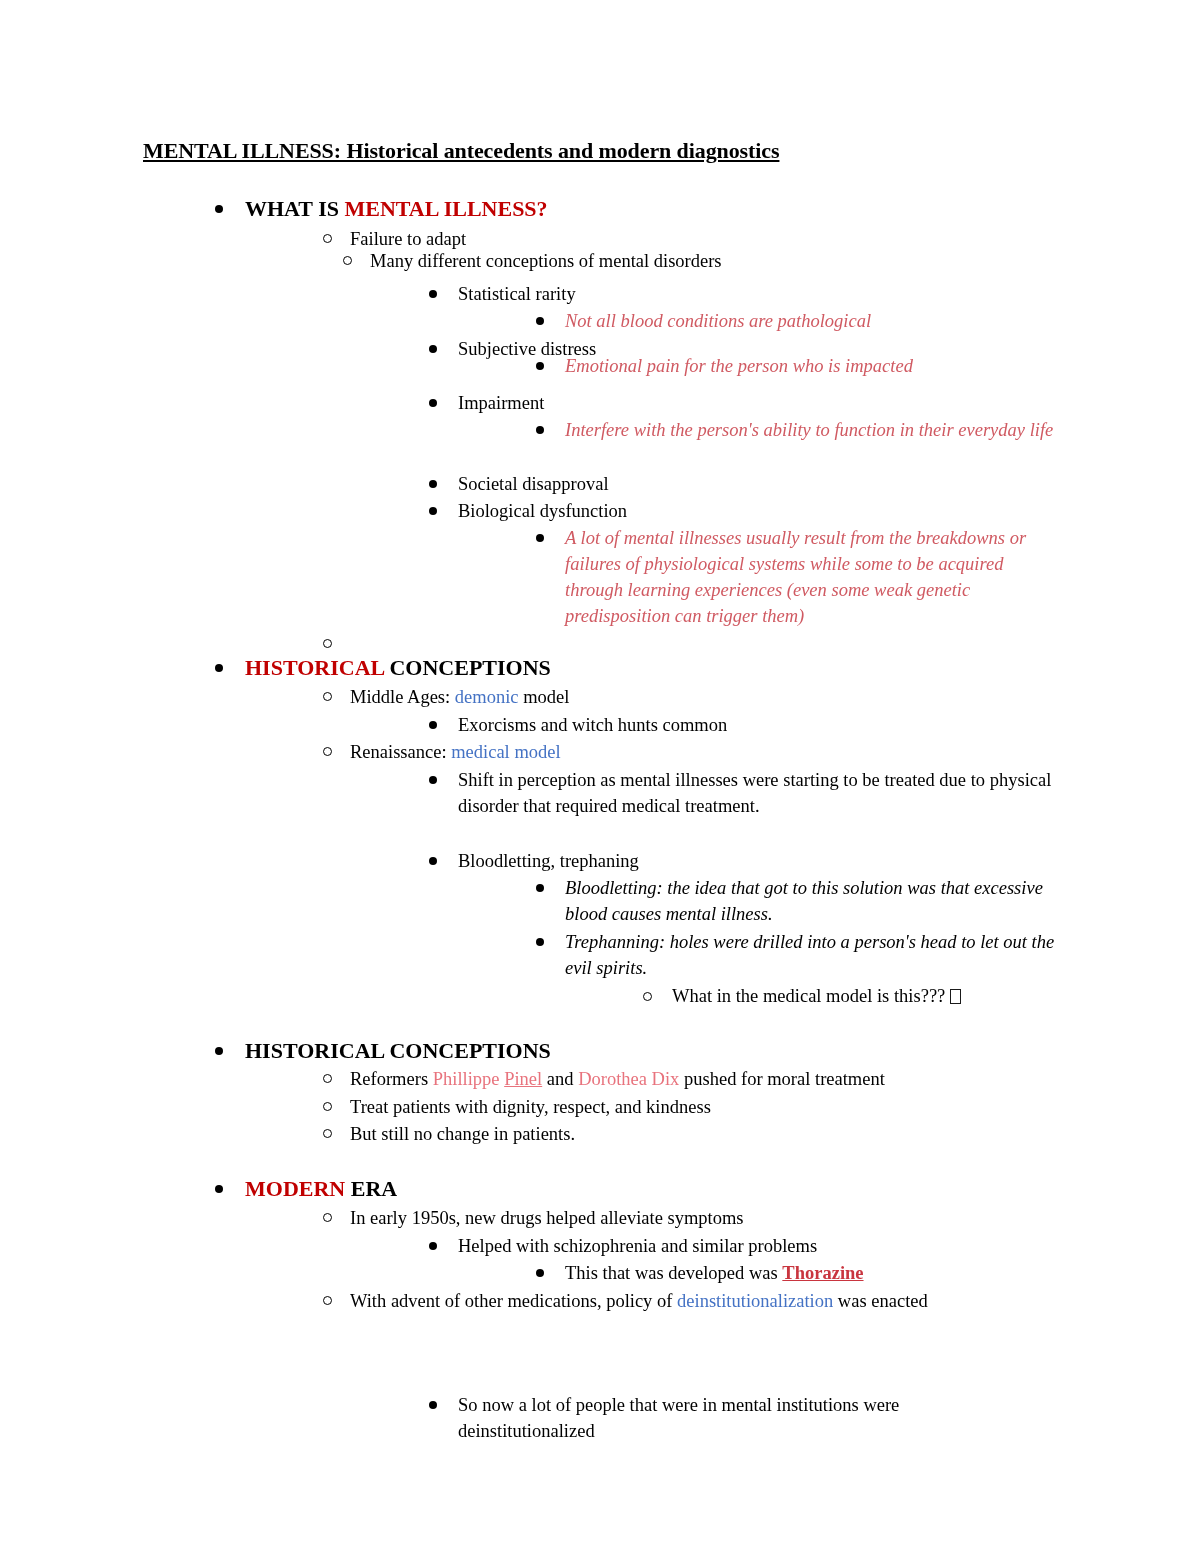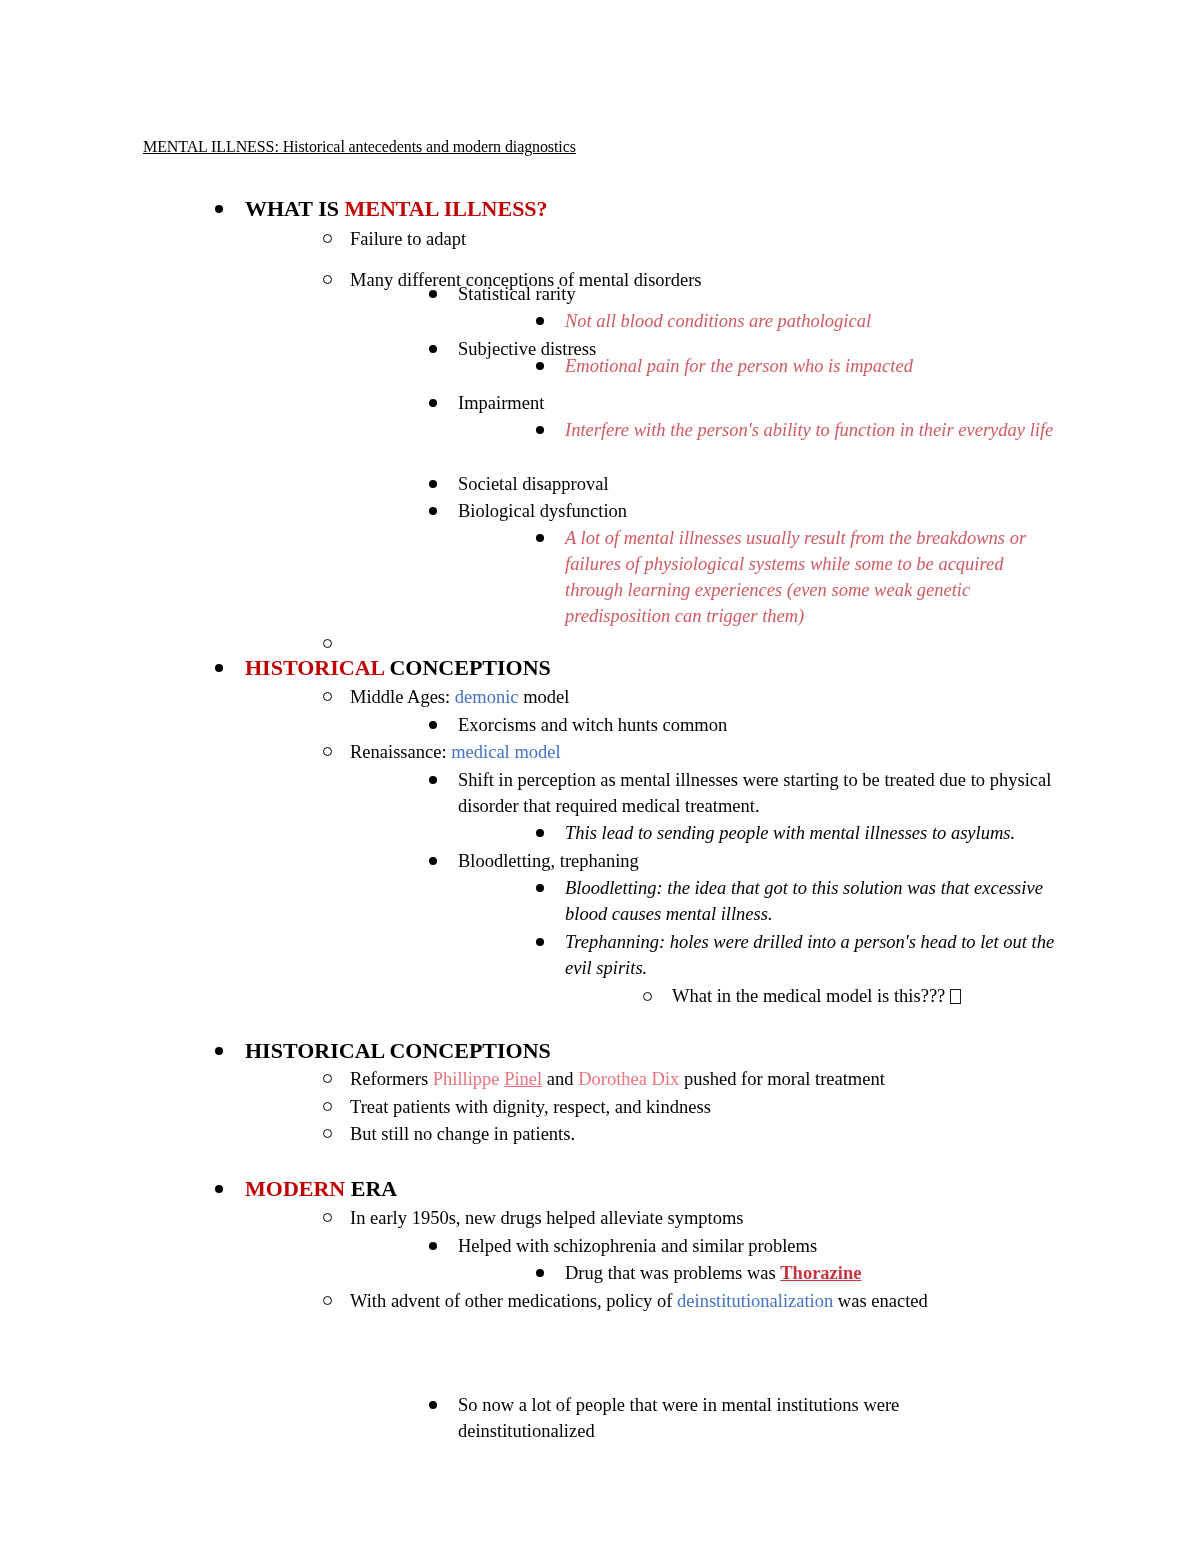--- a/index.html
+++ b/index.html
@@ -20,22 +20,22 @@
     left: 0; top: 0;
     width: 1200px;
     height: 1553px;
     background: #fff;
   }
   
   .doc-title {
     position: absolute;
     left: 143px;
     top: 138px;
-    font-size: 16px;
-    font-weight: normal;
+    font-size: 22px;
+    font-weight: bold;
     text-decoration: underline;
     letter-spacing: -0.1px;
     white-space: nowrap;
   }
   
   .line {
     position: absolute;
     font-size: 18.5px;
     line-height: 26px;
   }
@@ -103,21 +103,21 @@
   <div class="line lvl1" style="top:196px;">
     <span class="bullet b-disc"></span>
     <span class="txt hd"><span>WHAT IS </span><span class="red-dark">MENTAL ILLNESS?</span></span>
   </div>
 
   <div class="line lvl2" style="top:226px;">
     <span class="bullet b-circle"></span>
     <span class="txt">Failure to adapt</span>
   </div>
 
-  <div class="line lvl2" style="top:267px;">
+  <div class="line lvl2" style="top:248px;margin-left:20px;">
     <span class="bullet b-circle"></span>
     <span class="txt">Many different conceptions of mental disorders</span>
   </div>
 
   <div class="line lvl3" style="top:281px;">
     <span class="bullet b-disc"></span>
     <span class="txt">Statistical rarity</span>
   </div>
 
   <div class="line lvl4" style="top:308px;">
@@ -183,24 +183,20 @@
   <div class="line lvl2" style="top:739px;">
     <span class="bullet b-circle"></span>
     <span class="txt"><span>Renaissance: </span><span class="blue">medical model</span></span>
   </div>
 
   <div class="line lvl3" style="top:767px; width:615px;">
     <span class="bullet b-disc"></span>
     <span class="txt">Shift in perception as mental illnesses were starting to be treated due to physical disorder that required medical treatment.</span>
   </div>
 
-  <div class="line lvl4" style="top:820px; width:520px;">
-    <span class="bullet b-disc"></span>
-    <span class="txt ital">This lead to sending people with mental illnesses to asylums.</span>
-  </div>
 
   <div class="line lvl3" style="top:848px;">
     <span class="bullet b-disc"></span>
     <span class="txt">Bloodletting, trephaning</span>
   </div>
 
   <div class="line lvl4" style="top:875px; width:500px;">
     <span class="bullet b-disc"></span>
     <span class="txt ital">Bloodletting: the idea that got to this solution was that excessive blood causes mental illness.</span>
   </div>
@@ -245,21 +241,21 @@
     <span class="txt">In early 1950s, new drugs helped alleviate symptoms</span>
   </div>
 
   <div class="line lvl3" style="top:1233px;">
     <span class="bullet b-disc"></span>
     <span class="txt">Helped with schizophrenia and similar problems</span>
   </div>
 
   <div class="line lvl4" style="top:1260px;">
     <span class="bullet b-disc"></span>
-    <span class="txt"><span>Drug that was problems was </span><span class="thorazine">Thorazine</span></span>
+    <span class="txt"><span>This that was developed was </span><span class="thorazine">Thorazine</span></span>
   </div>
 
   <div class="line lvl2" style="top:1288px;">
     <span class="bullet b-circle"></span>
     <span class="txt"><span>With advent of other medications, policy of </span><span class="blue">deinstitutionalization</span><span> was enacted</span></span>
   </div>
 
   <div class="line lvl3" style="top:1392px; width:490px;">
     <span class="bullet b-disc"></span>
     <span class="txt">So now a lot of people that were in mental institutions were deinstitutionalized</span>

